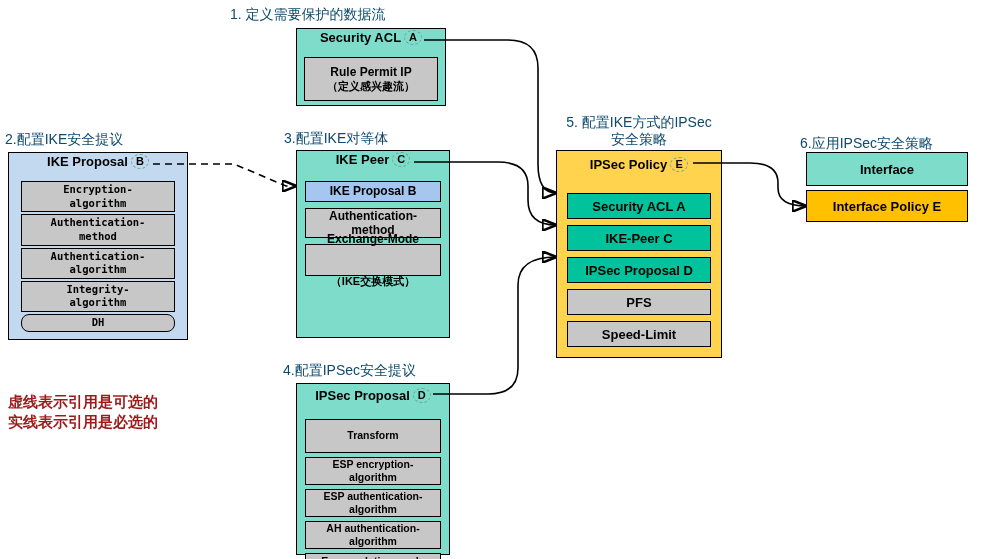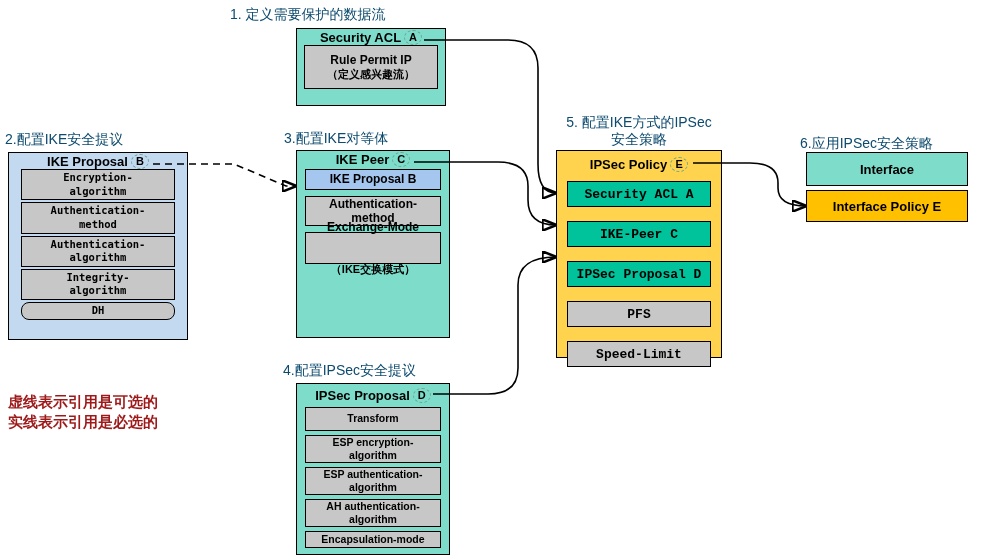--- a/index.html
+++ b/index.html
@@ -18,21 +18,21 @@
   .box.yellow { background:#FFD34D; }
 
   .box-header { display:flex; align-items:center; justify-content:center; gap:3px;
                 font-weight:bold; font-size:13px; height:16px; flex:0 0 auto; }
   .box-header.tall { height:26px; }
 
   .badge { display:inline-flex; align-items:center; justify-content:center;
            width:18px; height:15px; border:1.4px dashed #69A890; border-radius:50%;
            font-size:11px; font-weight:bold; color:#000; background:transparent; }
 
-  .items { display:flex; flex-direction:column; }
+  .items { display:flex; flex-direction:column;margin-top:12px; }
   .item  { border:1px solid #000; background:#C7C7C7; display:flex; flex-direction:column;
            align-items:center; justify-content:center; text-align:center; font-weight:bold;
            color:#000; }
   .item.blue-hl { background:#A5C7EF; }
   .item.teal-row { background:#00C39C; }
 
   .mono { font-family:"DejaVu Sans Mono", monospace; font-size:10.5px; line-height:1.3; }
   .ml   { white-space:pre-line; }
 
   .l1 { font-size:12px; line-height:1.2; }
@@ -130,37 +130,37 @@
       </div>
     </div>
   </div>
 
   <div class="box teal" style="left:296px;top:383px;width:154px;height:172px;">
     <div class="box-header" style="height:22px;">
       <span>IPSec Proposal</span>
       <span class="badge">D</span>
     </div>
     <div class="items" style="padding:1px 8px 0;gap:4px;">
-      <div class="item sans-sm" style="height:24px;">Transform</div>
+      <div class="item sans-sm" style="height:34px;">Transform</div>
       <div class="item sans-sm ml" style="height:28px;">ESP encryption-
 algorithm</div>
       <div class="item sans-sm ml" style="height:28px;">ESP authentication-
 algorithm</div>
       <div class="item sans-sm ml" style="height:28px;">AH authentication-
 algorithm</div>
       <div class="item sans-sm" style="height:17px;">Encapsulation-mode</div>
     </div>
   </div>
 
   <div class="box yellow" style="left:556px;top:150px;width:166px;height:208px;">
     <div class="box-header tall">
       <span>IPSec Policy</span>
       <span class="badge">E</span>
     </div>
-    <div class="items" style="padding:4px 10px 0;gap:14px;font-family:Liberation Mono, monospace;">
+    <div class="items" style="padding:4px 10px 0;gap:6px;">
       <div class="item teal-row prow">Security ACL A</div>
       <div class="item teal-row prow">IKE-Peer C</div>
       <div class="item teal-row prow">IPSec Proposal D</div>
       <div class="item prow">PFS</div>
       <div class="item prow">Speed-Limit</div>
     </div>
   </div>
 
   <div class="iface teal" style="left:806px;top:152px;width:162px;height:34px;">Interface</div>
   <div class="iface orange" style="left:806px;top:190px;width:162px;height:32px;">Interface Policy E</div>

